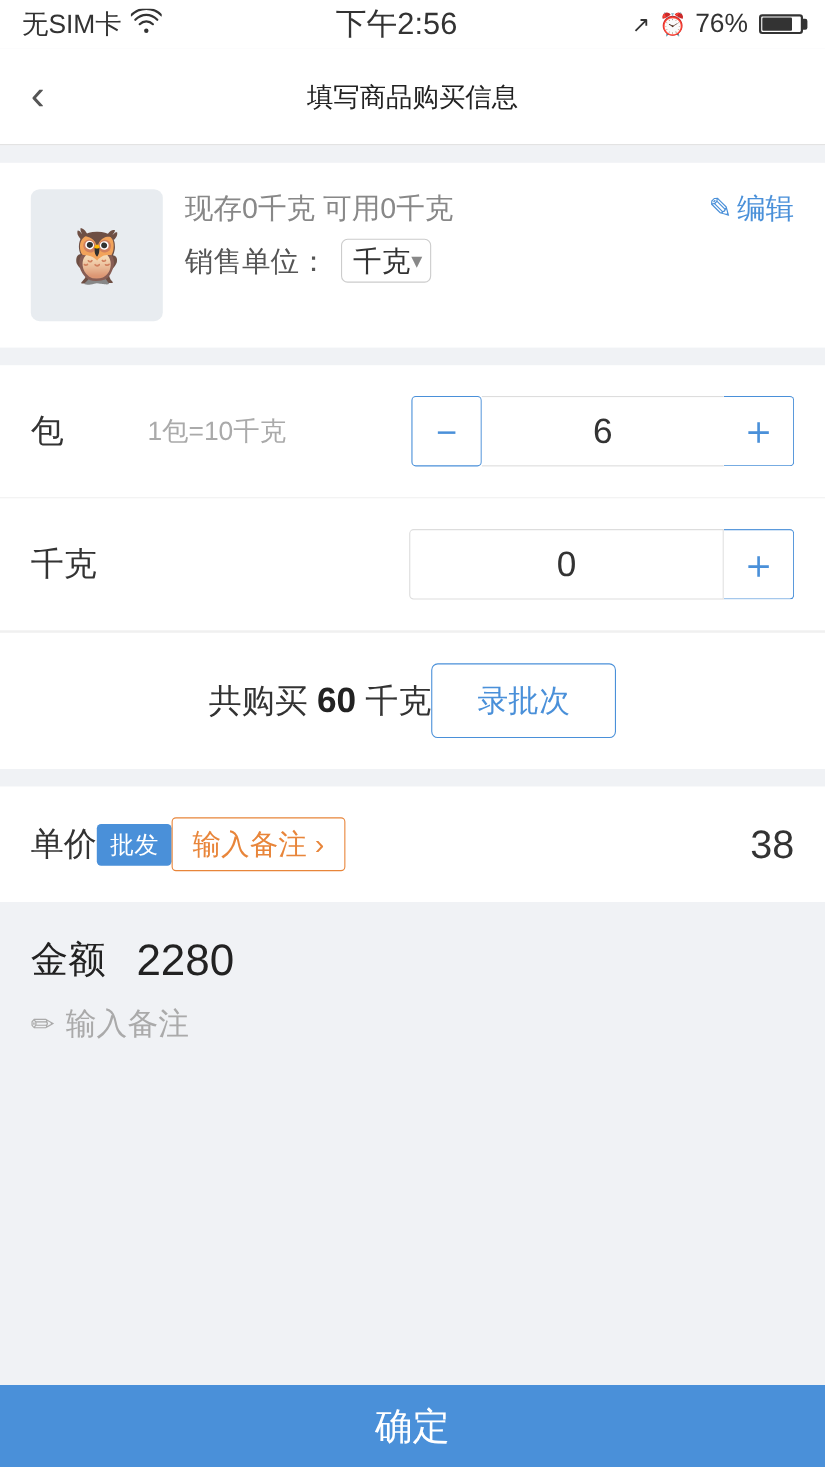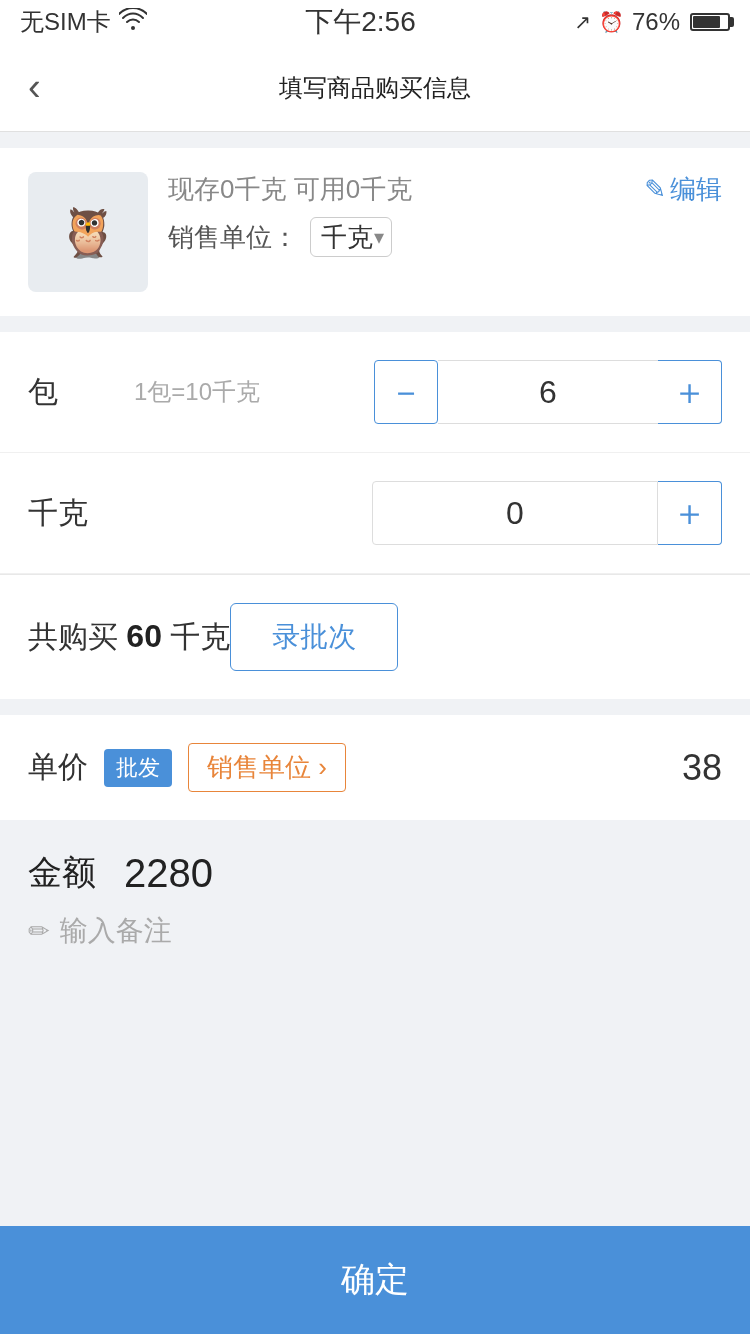--- a/index.html
+++ b/index.html
@@ -221,21 +221,21 @@
       color: #333;
       background: #fff;
       border-radius: 4px 0 0 4px;
     }
 
     
     .total-row {
       background: #fff;
       display: flex;
       align-items: center;
-      justify-content: flex-start;
+      justify-content: center;
       padding: 28px 28px;
       margin-top: 0;
       border-top: 1px solid #e8e8e8;
     }
     .total-text {
       font-size: 30px;
       color: #333;
     }
     .total-text strong {
       font-size: 32px;
@@ -253,21 +253,20 @@
 
     
     .price-section {
       background: #fff;
       margin-top: 16px;
       padding: 28px 28px;
     }
     .price-row {
       display: flex;
       align-items: center;
-      gap: 16px;
     }
     .price-label {
       font-size: 30px;
       color: #333;
     }
     .badge-batch {
       background: #4a90d9;
       color: #fff;
       font-size: 22px;
       padding: 4px 12px;
@@ -325,21 +324,21 @@
 
     
     .spacer { background: #f0f2f5; flex: 1; min-height: 280px; }
 
     
     .confirm-bar {
       position: fixed;
       bottom: 0;
       left: 0;
       width: 750px;
-      height: 108px;
+      height: 75px;
       background: #4a90d9;
       display: flex;
       align-items: center;
       justify-content: center;
       cursor: pointer;
     }
     .confirm-text {
       font-size: 34px;
       color: #fff;
       font-weight: 500;
@@ -432,21 +431,21 @@
       </div>
       <button class="batch-btn">录批次</button>
     </div>
   </div>
 
   <div class="price-section">
     <div class="price-row">
       <span class="price-label">单价</span>
       <span class="badge-batch">批发</span>
       <button class="price-ref-btn">
-        <span>销售单位 ›</span>
+        <span>输入备注 ›</span>
       </button>
       <span class="price-value">38</span>
     </div>
   </div>
 
   <div class="amount-section">
     <div class="amount-row">
       <span class="amount-label">金额</span>
       <span class="amount-value">2280</span>
     </div>

